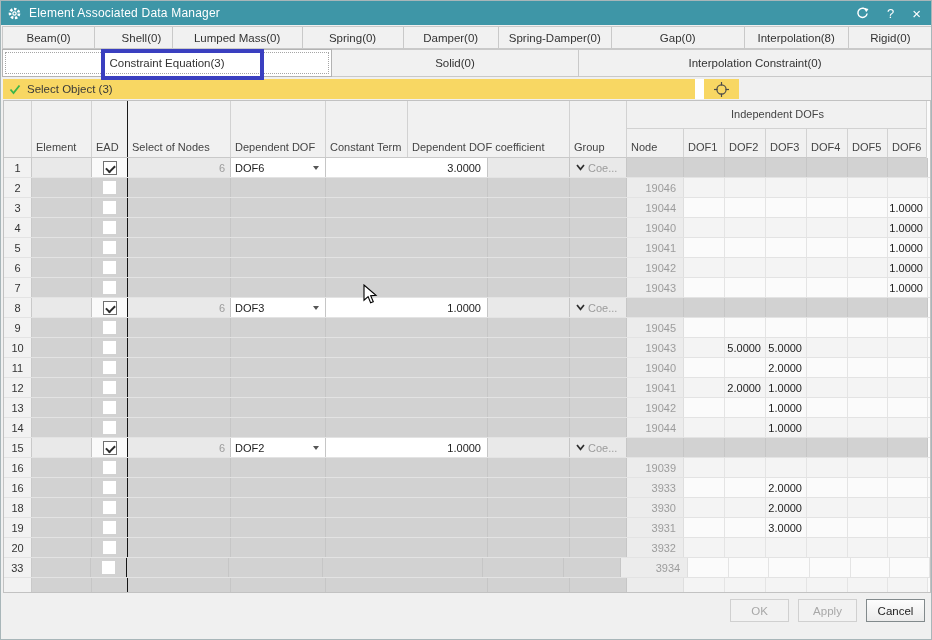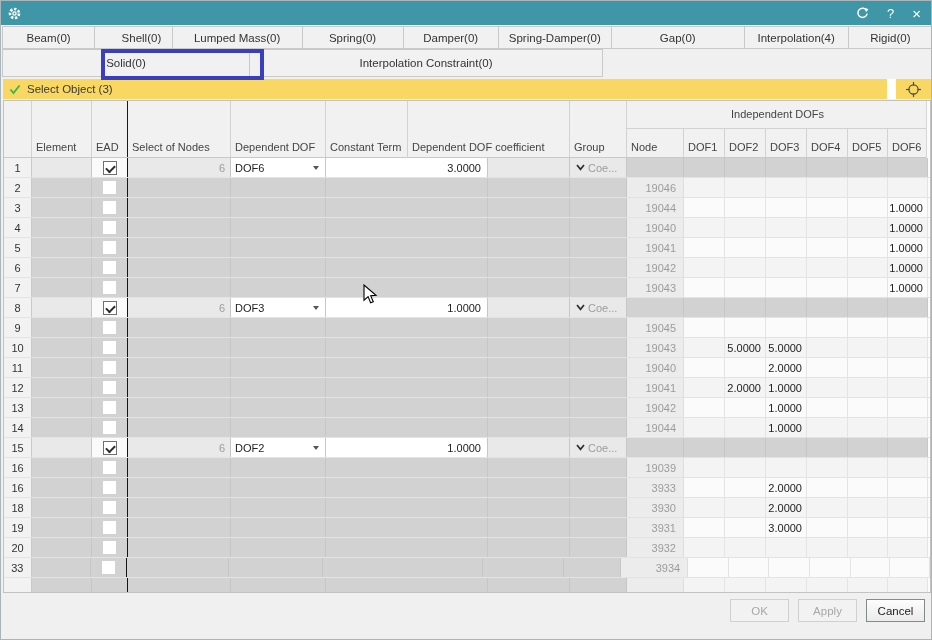--- a/index.html
+++ b/index.html
@@ -24,21 +24,21 @@
          font-size:11.5px; color:#333; white-space:nowrap; overflow:hidden; }
   .tabs2 { position:absolute; left:1px; top:48px; width:930px; height:28px; display:flex; }
   .tab2 { border:1px solid #c9c9c9; margin-right:-1px; background:#f1f1f1;
           display:flex; align-items:center; justify-content:center;
           font-size:11.5px; color:#333; white-space:nowrap; }
   .tab2.sel { background:#fff; border-color:#b3b3b3; outline:1px dotted #a5a5a5; outline-offset:-4px; z-index:2; }
   .hlbox { position:absolute; left:99px; top:0px; width:163px; height:31px;
            border:4px solid #3a3fc0; z-index:6; pointer-events:none; }
 
   
-  .selbar { position:absolute; left:2px; top:78px; width:928px; height:20px; display:flex; }
+  .selbar { position:absolute; left:2px; top:78px; width:736px; height:20px; display:flex; }
   .selmain { flex:1; background:#f8d763; display:flex; align-items:center; gap:6px; padding-left:6px;
              font-size:11.5px; color:#3a3a3a; }
   .selgap { width:9px; background:#fff; }
   .selbtn { width:35px; background:#f8d763; display:flex; align-items:center; justify-content:center; }
 
   
   .tbl { position:absolute; left:2px; top:99px; width:928px; height:493px;
          background:#fff; border:1px solid #c2c2c2; overflow:hidden; font-size:11px; }
   .scrollstrip { position:absolute; right:0; top:0; width:4px; height:100%;
                  background:#fbfbfb; border-left:1px solid #d6d6d6; }
@@ -91,46 +91,48 @@
 
 <div class="win">
 
   <div class="titlebar">
     <span class="gear">
       <svg width="15" height="15" viewBox="0 0 16 16">
         <circle cx="8" cy="8" r="4.8" fill="none" stroke="#ffffff" stroke-width="2.8" stroke-dasharray="2.6 1.7"></circle>
         <circle cx="8" cy="8" r="1.7" fill="none" stroke="#ffffff" stroke-width="1.4"></circle>
       </svg>
     </span>
+    <span class="title">Element Associated Data Manager</span>
     <div class="tbtns" id="tbtns">
         <span class="tbtn">
           <svg width="13" height="13" viewBox="0 0 14 14">
             <path d="M11.6 4.2 A5 5 0 1 0 12 7" fill="none" stroke="#fff" stroke-width="1.6"></path>
             <polygon points="9.2,1.2 13.4,2.2 10.9,5.6" fill="#fff"></polygon>
           </svg>
         </span>
         <span class="tbtn">?</span>
         <span class="tbtn close">×</span>
       </div>
   </div>
 
   <div class="tabs1" id="tabs1">
       <div class="tab" style="width: 94px;">Beam(0)</div>
       <div class="tab" style="width: 79px; padding-left: 16px;">Shell(0)</div>
       <div class="tab" style="width: 132px;">Lumped Mass(0)</div>
       <div class="tab" style="width: 103px;">Spring(0)</div>
       <div class="tab" style="width: 97px;">Damper(0)</div>
       <div class="tab" style="width: 115px;">Spring-Damper(0)</div>
       <div class="tab" style="width: 135px;">Gap(0)</div>
-      <div class="tab" style="width: 106px;">Interpolation(4)</div>
+      <div class="tab" style="width: 106px;">Interpolation(8)</div>
       <div class="tab" style="width: 86px;">Rigid(0)</div>
     </div>
 
   <div class="tabs2" id="tabs2">
     <div class="hlbox" style="border-color: rgb(58, 63, 192);"></div>
+  <div class="tab2 sel" style="width: 330px;">Constraint Equation(3)</div>
       <div class="tab2" style="width: 248px;">Solid(0)</div>
       <div class="tab2" style="width: 354px;">Interpolation Constraint(0)</div>
     </div>
 
   <div class="selbar">
     <div class="selmain">
       <svg width="12" height="11" viewBox="0 0 12 11">
         <polyline points="1.5,5.5 4.5,9 10.5,1.5" fill="none" stroke="#3bb54a" stroke-width="1.8"></polyline>
       </svg>
       <span>Select Object (3)</span>

